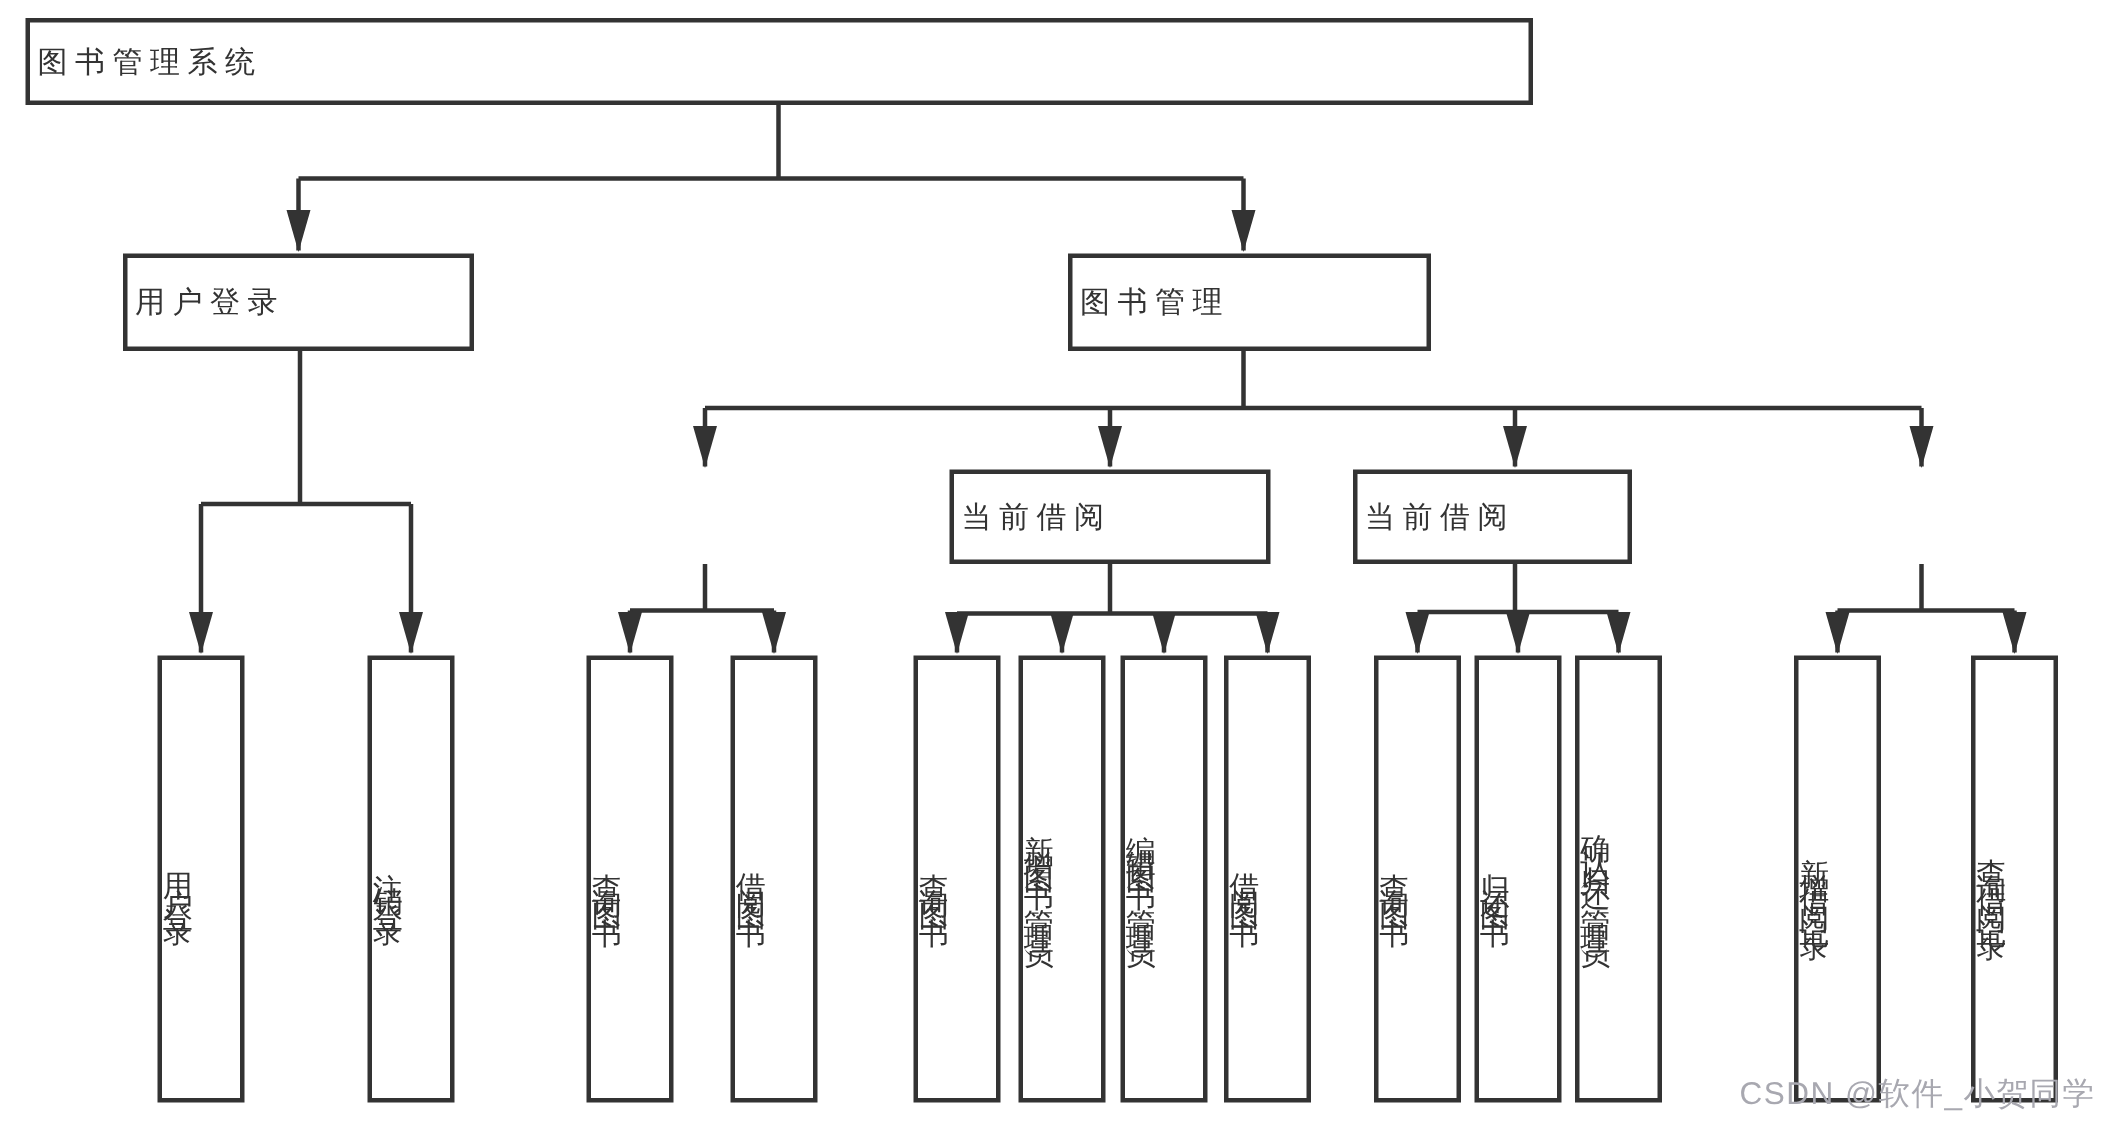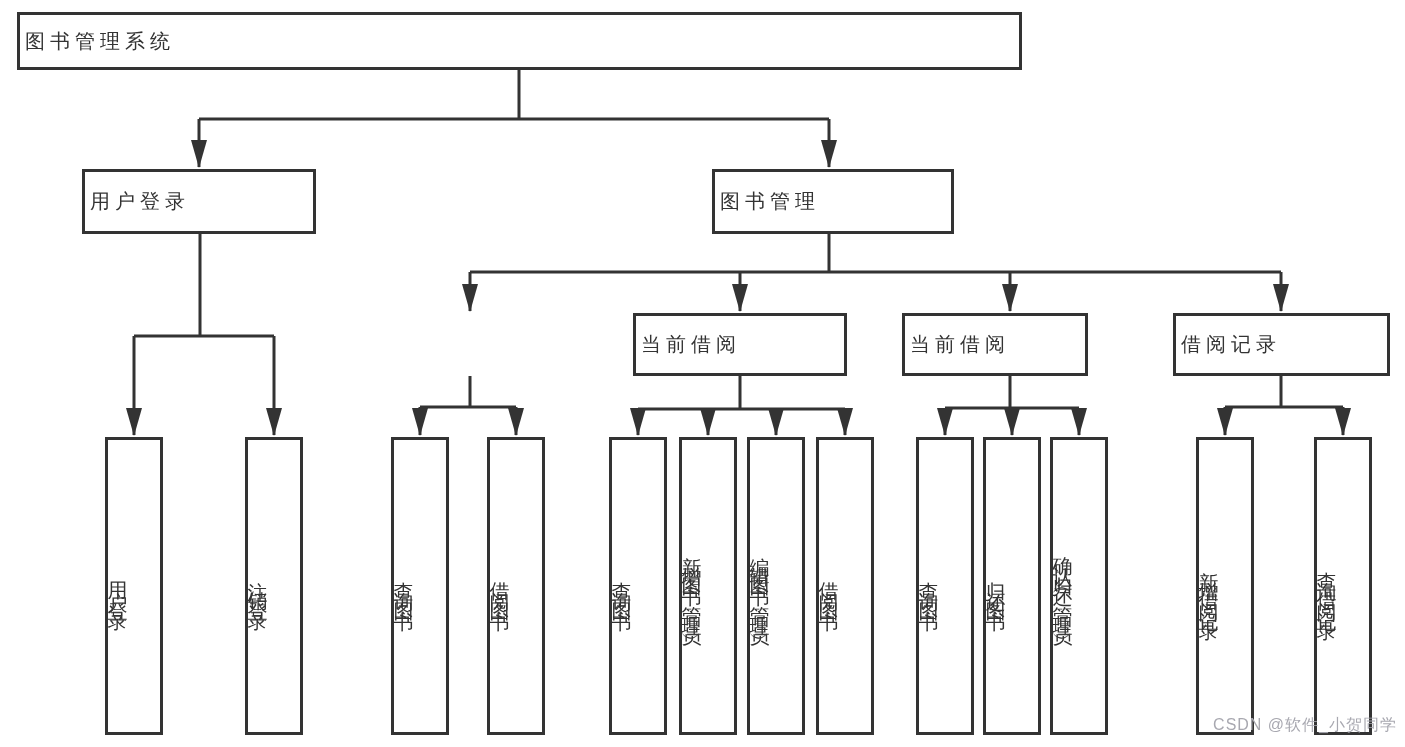--- a/index.html
+++ b/index.html
@@ -33,21 +33,21 @@
     letter-spacing:10px;
     line-height:1;
     white-space:nowrap;
   }
   .lvl2 { top:169px; height:65px; }
   .lvl3 { top:313px; height:63px; }
   .leaf { top:437px; height:298px; width:58px; }
   #watermark {
     position:absolute;
     top:715px; right:8px;
-    font-size:16px;
+    font-size:21px;
     letter-spacing:1px;
     color:#A8A8B0;
     white-space:nowrap;
   }
 </style>
 </head>
 <body>
 
 <div id="canvas">
 
@@ -116,23 +116,20 @@
   <div class="box lvl2" style="left:712px; width:242px;">
     <span class="h-label">图书管理</span>
   </div>
 
   <div class="box lvl3" style="left:633px; width:214px;">
     <span class="h-label">当前借阅</span>
   </div>
   <div class="box lvl3" style="left:902px; width:186px;">
     <span class="h-label">当前借阅</span>
   </div>
-  <div class="box lvl3" style="left:1173px; width:217px;">
-    <span class="h-label">借阅记录</span>
-  </div>
 
   <div class="box leaf" style="left:105px;">
     <span class="v-label">用户登录</span>
   </div>
   <div class="box leaf" style="left:245px;">
     <span class="v-label">注销登录</span>
   </div>
 
   <div class="box leaf" style="left:391px;">
     <span class="v-label">查询图书</span>

